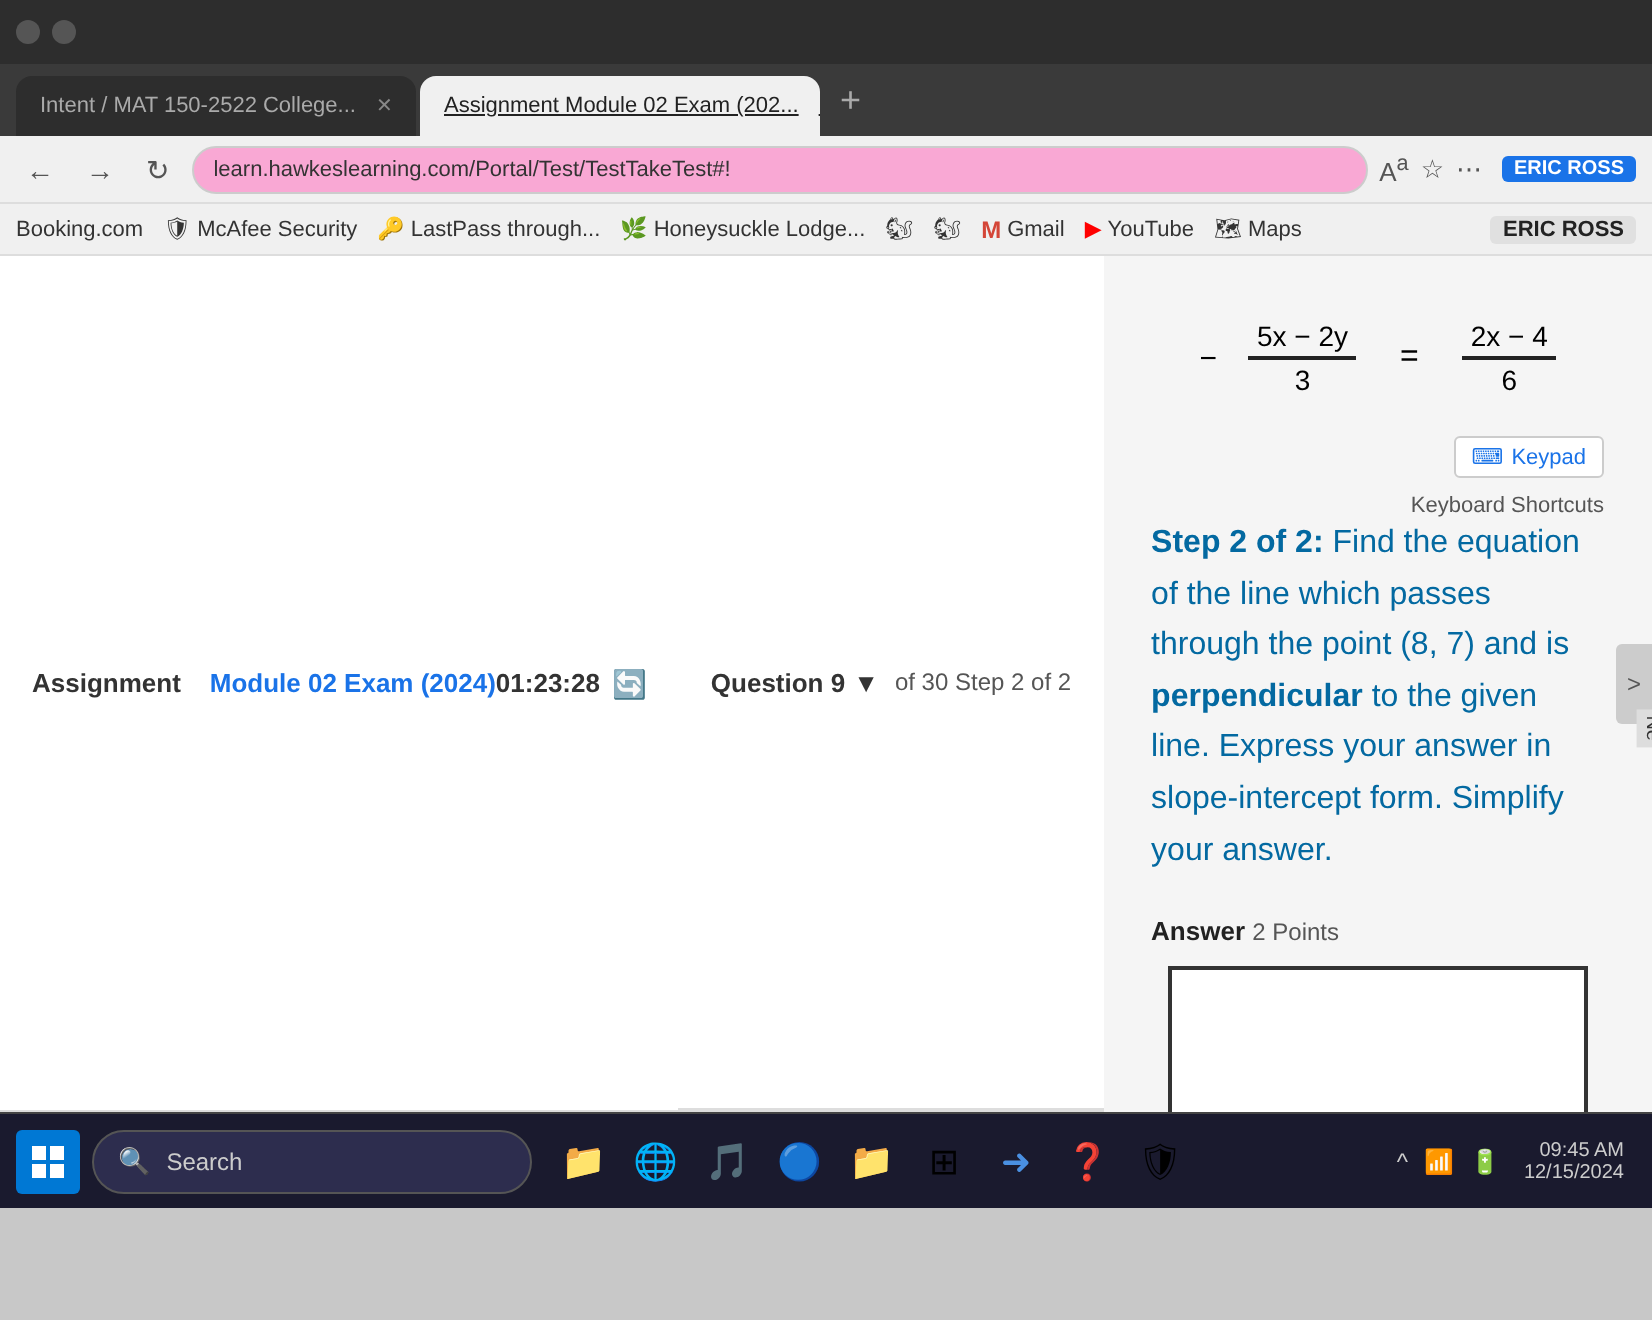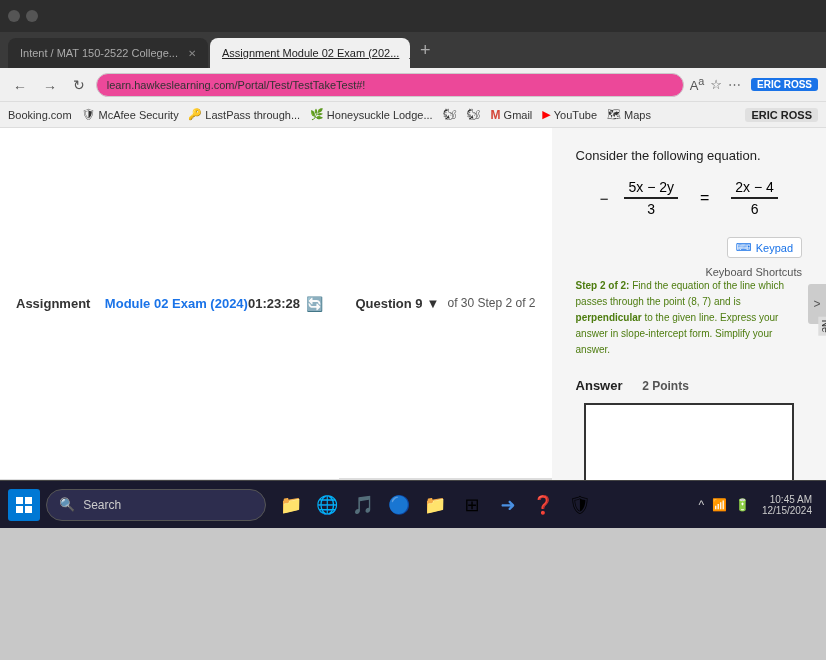--- a/index.html
+++ b/index.html
@@ -1,37 +1,37 @@
 <!DOCTYPE html>
 <html><head>
   <meta charset="utf-8">
   <style>
     * { margin: 0; padding: 0; box-sizing: border-box; }
     body { width: 826px; height: 660px; overflow: hidden; background: #c8c8c8; font-family: 'Segoe UI', Arial, sans-serif; position: relative; }
 
     
-    .browser-frame { width: 826px; height: 528px; background: #f0f0f0; display: flex; flex-direction: column; }
+    .browser-frame { width: 826px; height: 604px; background: #f0f0f0; display: flex; flex-direction: column; }
 
     
     .title-bar { background: #2d2d2d; height: 32px; display: flex; align-items: center; padding: 0 8px; gap: 8px; }
     .title-bar-dots { display: flex; gap: 6px; align-items: center; }
     .dot { width: 12px; height: 12px; border-radius: 50%; background: #555; }
 
     
     .tab-bar { background: #3a3a3a; height: 36px; display: flex; align-items: flex-end; padding: 0 8px; gap: 2px; }
     .tab { height: 30px; display: flex; align-items: center; padding: 0 12px; border-radius: 8px 8px 0 0; font-size: 11px; gap: 6px; cursor: pointer; white-space: nowrap; max-width: 200px; overflow: hidden; }
     .tab.inactive { background: #2d2d2d; color: #aaa; }
     .tab.active { background: #f0f0f0; color: #222; text-decoration: underline; }
     .tab-close { font-size: 10px; color: #888; cursor: pointer; margin-left: 4px; }
     .tab-add { color: #aaa; font-size: 18px; padding: 0 8px; cursor: pointer; align-self: center; }
 
     
     .address-bar-row { background: #f0f0f0; height: 34px; display: flex; align-items: center; padding: 0 8px; gap: 6px; border-bottom: 1px solid #ddd; }
     .nav-btn { background: none; border: none; color: #555; font-size: 14px; cursor: pointer; padding: 2px 5px; }
-    .address-bar { flex: 1; height: 24px; border: 1px solid #ccc; border-radius: 12px; padding: 0 10px; font-size: 11px; background: #ec4899; color: #333; }
+    .address-bar { flex: 1; height: 24px; border: 1px solid #ccc; border-radius: 12px; padding: 0 10px; font-size: 11px; background: #f9a8d4; color: #333; }
     .toolbar-icons { display: flex; gap: 6px; align-items: center; color: #555; font-size: 13px; }
     .user-badge { background: #1a73e8; color: #fff; font-size: 10px; font-weight: bold; padding: 1px 6px; border-radius: 3px; margin-left: 4px; }
 
     
     .bookmarks-bar { background: #f0f0f0; height: 26px; display: flex; align-items: center; padding: 0 8px; gap: 10px; border-bottom: 1px solid #ddd; font-size: 11px; color: #333; overflow: hidden; }
     .bookmark-item { white-space: nowrap; cursor: pointer; display: flex; align-items: center; gap: 3px; justify-content: center; }
     .eric-ross { margin-left: auto; font-weight: bold; font-size: 11px; color: #222; background: #e0e0e0; padding: 1px 6px; border-radius: 3px; }
 
     
     .content-area { flex: 1; background: #e8e8e8; display: flex; flex-direction: row; overflow: hidden; }
@@ -50,32 +50,32 @@
     
     .question-body { background: #f5f5f5; flex: 1; padding: 20px 24px; overflow-y: auto; }
     .consider-text { font-size: 13px; color: #222; margin-bottom: 16px; }
     .equation-box { text-align: center; margin: 12px 0 20px 0; font-size: 16px; }
     .equation { display: inline-flex; align-items: center; gap: 16px; }
     .fraction { display: inline-flex; flex-direction: column; align-items: center; font-size: 15px; }
     .fraction-num { border-bottom: 2px solid #222; padding: 0 4px 2px 4px; font-size: 14px; }
     .fraction-den { padding: 2px 4px 0 4px; font-size: 14px; }
     .eq-sign { font-size: 16px; margin: 0 6px; }
 
-    .step-text { font-size: 10px; color: #4d7c0f; margin-bottom: 20px; line-height: 1.6; }
+    .step-text { font-size: 16px; color: #0369a1; margin-bottom: 20px; line-height: 1.6; }
     .step-text b { font-weight: bold; }
 
     
     .keypad-area { display: flex; justify-content: flex-end; gap: 8px; margin-bottom: 8px; }
     .keypad-btn { font-size: 11px; color: #1a73e8; background: #fff; border: 1px solid #ccc; border-radius: 3px; padding: 3px 8px; cursor: pointer; display: flex; align-items: center; gap: 4px; }
     .keyboard-shortcuts { font-size: 11px; color: #555; cursor: pointer; text-align: right; }
 
     
     .answer-section { margin-top: 8px; }
     .answer-label { font-size: 13px; color: #222; font-weight: bold; margin-bottom: 10px; }
-    .answer-points { font-size: 12px; color: #555; font-weight: bold; margin-left: 16px; }
+    .answer-points { font-size: 12px; color: #555; font-weight: normal; margin-left: 0; }
     .answer-input-box { width: 210px; height: 80px; border: 2px solid #333; background: #fff; margin: 0 auto; display: block; cursor: text; }
 
     
     .side-arrow { position: absolute; right: 0; top: 50%; transform: translateY(-50%); background: #ccc; width: 18px; height: 40px; display: flex; align-items: center; justify-content: center; cursor: pointer; font-size: 12px; color: #555; border-radius: 3px 0 0 3px; }
     .side-label { position: absolute; right: 0; top: calc(50% + 24px); font-size: 10px; color: #333; background: #ddd; padding: 2px 3px; transform: rotate(90deg); transform-origin: right center; white-space: nowrap; }
 
     
     .taskbar { background: #1a1a2e; height: 48px; display: flex; align-items: center; padding: 0 8px; gap: 6px; border-top: 1px solid #444; }
     .taskbar-start { background: #0078d4; width: 32px; height: 32px; display: flex; align-items: center; justify-content: center; cursor: pointer; border-radius: 3px; }
     .taskbar-start svg { width: 18px; height: 18px; fill: #fff; }
@@ -178,21 +178,20 @@
       <div class="question-nav">
         <button class="question-dropdown">
           <span>Question 9</span>
           <span>▼</span>
         </button>
         <span class="question-of">of 30 Step 2 of 2</span>
       </div>
 
       <div class="question-body">
 
-        <p class="consider-text">Consider the following equation.</p>
 
         <div class="equation-box">
           <div class="equation">
             <span style="font-size:15px;">−</span>
             <div class="fraction">
               <span class="fraction-num">5x − 2y</span>
               <span class="fraction-den">3</span>
             </div>
             <span class="eq-sign">=</span>
             <div class="fraction">
@@ -274,19 +273,19 @@
       </div>
       <div class="taskbar-icon">
         <span style="font-size:18px;">🛡</span>
       </div>
     </div>
     <div class="tray">
       <span class="tray-icon">^</span>
       <span class="tray-icon">📶</span>
       <span class="tray-icon">🔋</span>
       <div class="time-display">
-        <div>10:45 AM</div>
+        <div>09:45 AM</div>
         <div>12/15/2024</div>
       </div>
     </div>
   </div>
 
 </div>
 
 </body></html>

